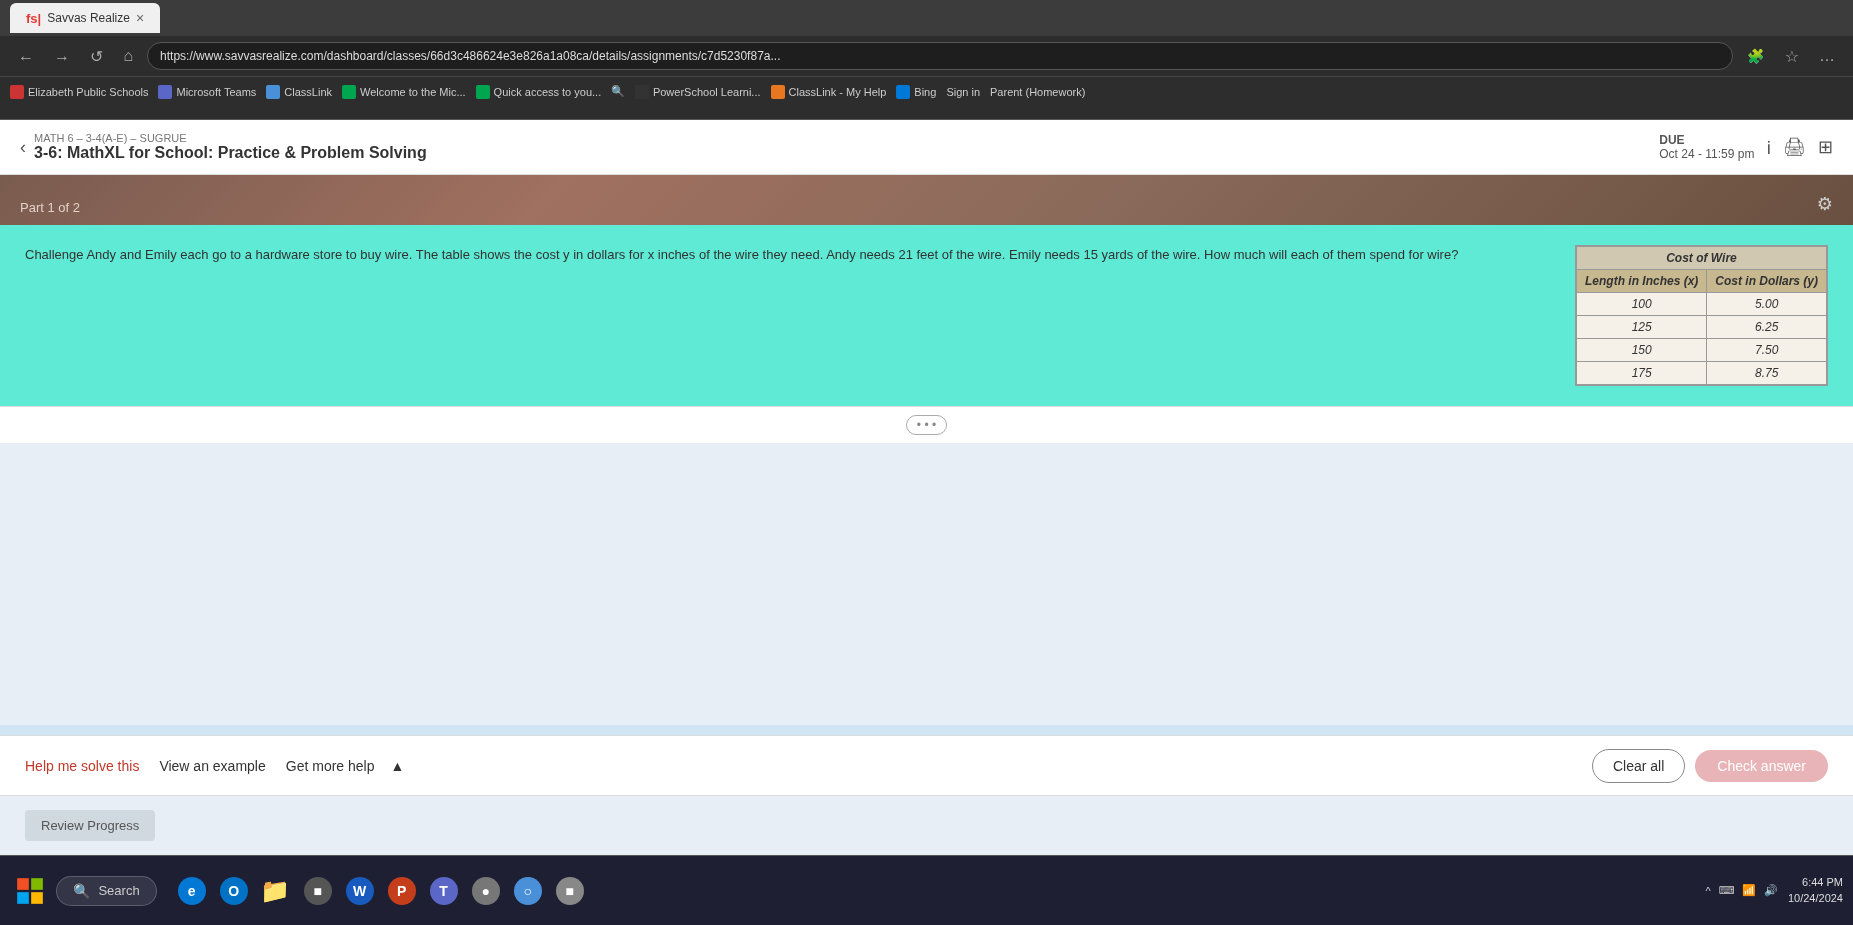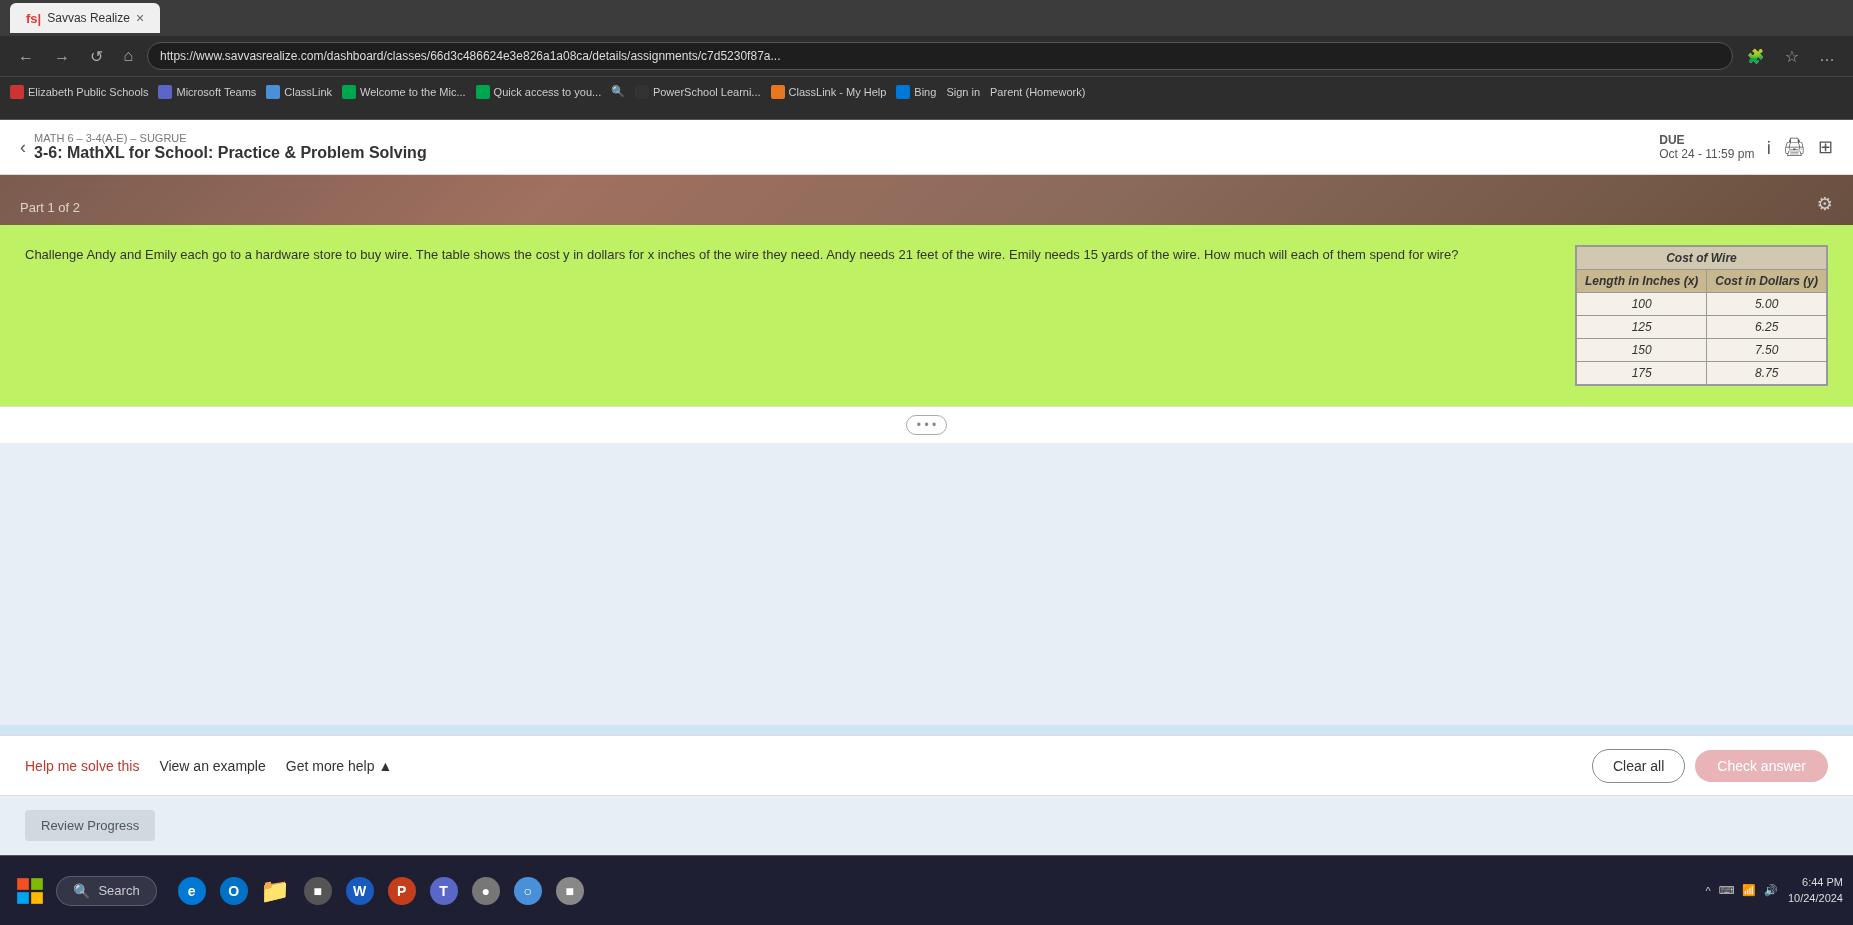--- a/index.html
+++ b/index.html
@@ -166,21 +166,21 @@
       cursor: pointer;
       background: none;
       border: none;
     }
 
     
     .challenge-area {
       display: flex;
       padding: 20px 25px;
       gap: 20px;
-      background: #bef264;
+      background: #5eead4;
       min-height: 180px;
     }
     .challenge-text {
       flex: 1;
       font-size: 13px;
       color: #333;
       line-height: 1.6;
     }
 
     
@@ -296,21 +296,21 @@
       cursor: pointer;
       text-decoration: none;
     }
     .get-more-help {
       color: #333;
       font-size: 14px;
       font-weight: 500;
       cursor: pointer;
       display: flex;
       align-items: flex-start;
-      gap: 4px;
+      gap: 16px;
     }
     .action-buttons {
       display: flex;
       gap: 10px;
       align-items: center;
     }
     .btn-clear {
       background: #fff;
       border: 1px solid #888;
       border-radius: 20px;

